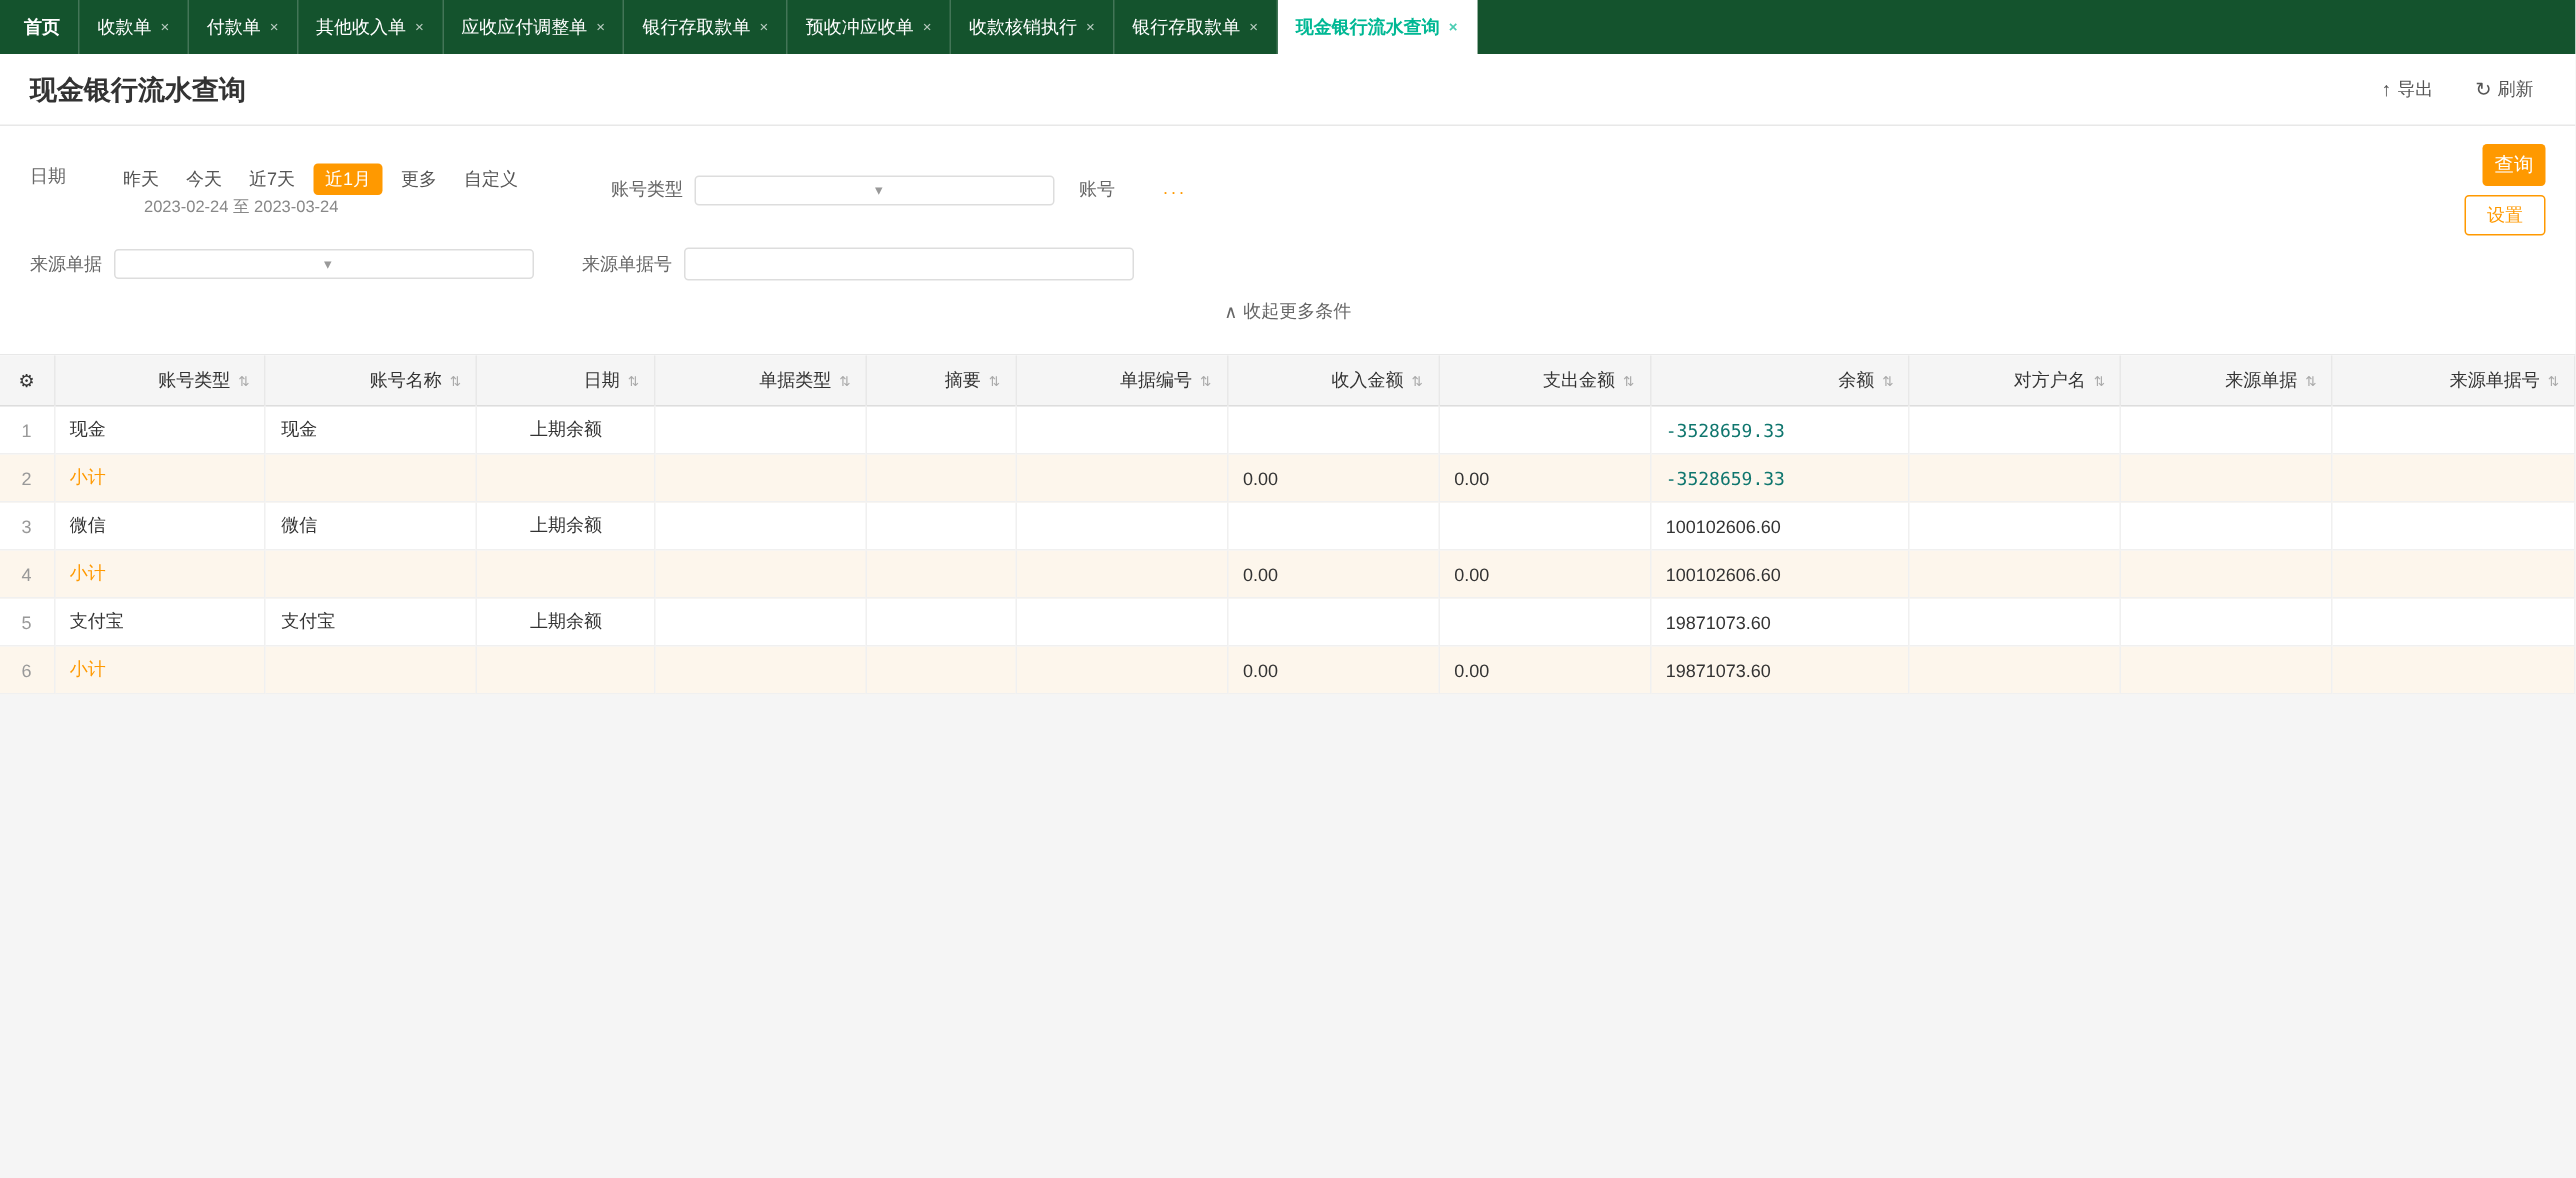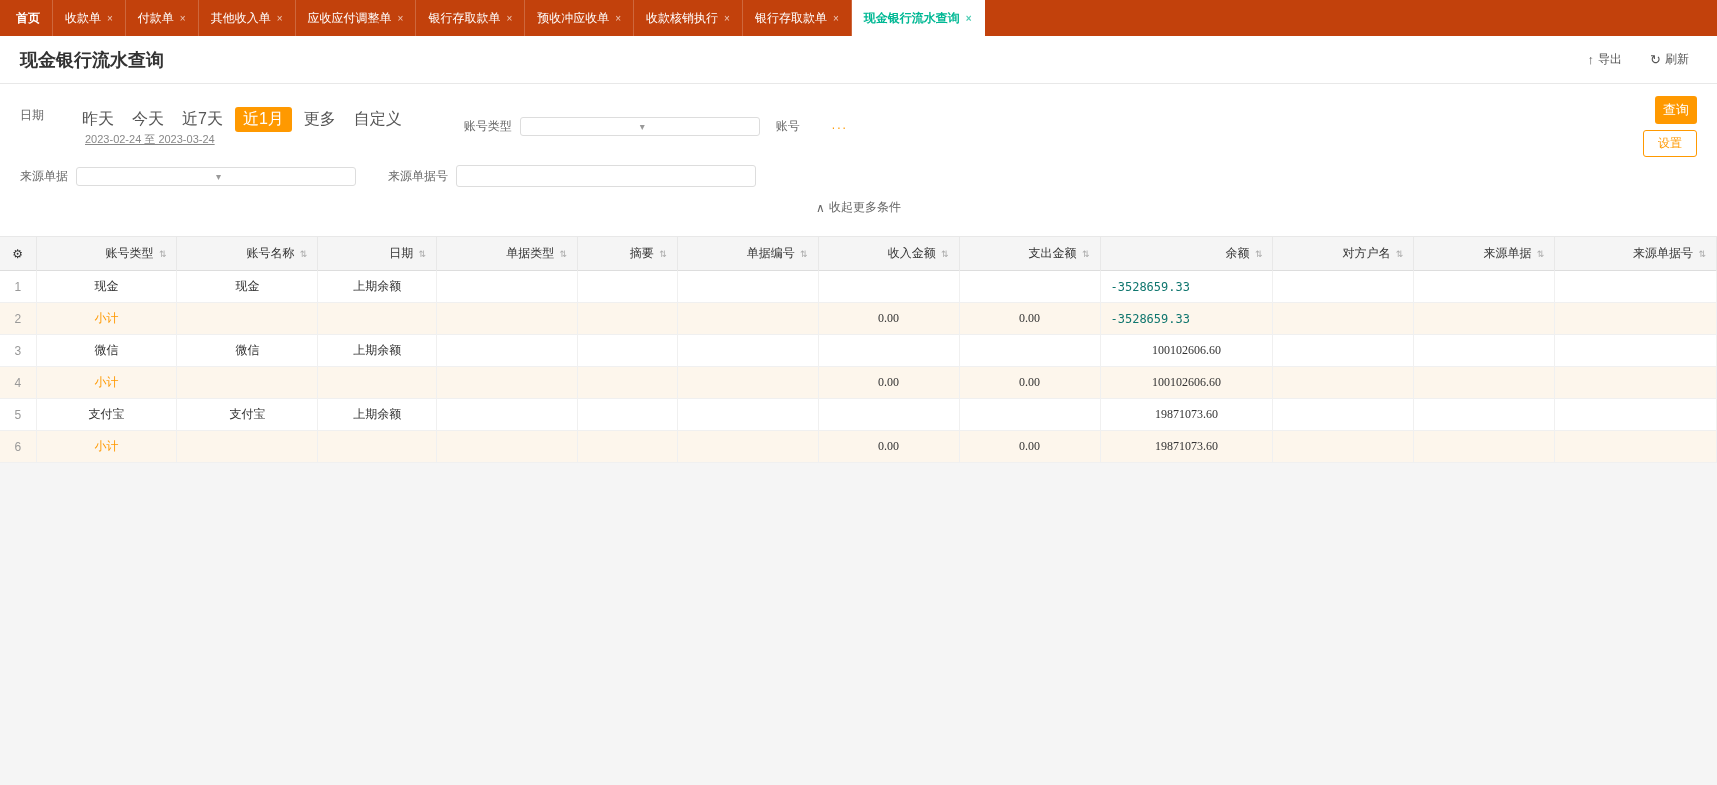--- a/index.html
+++ b/index.html
@@ -1,20 +1,20 @@
 <!DOCTYPE html>
 <html><head>
   <meta charset="utf-8">
   <style>
     * { box-sizing: border-box; margin: 0; padding: 0; }
     body { font-family: 'Microsoft YaHei', Arial, sans-serif; font-size: 12px; background: #f5f5f5; color: #333; }
 
     
     .top-nav {
-      background: #c2410c;
+      background: #14532d;
       display: flex;
       align-items: center;
       height: 36px;
       padding: 0 4px;
       overflow: hidden;
     }
     .nav-tab {
       display: flex;
       align-items: center;
       padding: 0 12px;
@@ -86,36 +86,35 @@
       color: #666;
       white-space: nowrap;
       min-width: 48px;
     }
     .date-options {
       display: flex;
       align-items: center;
       gap: 6px;
     }
     .date-btn {
-      font-size: 16px;
+      font-size: 12px;
       color: #555;
       cursor: pointer;
       padding: 2px 6px;
     }
     .date-btn.active {
       background: #f90;
       color: #fff;
       border-radius: 3px;
       padding: 2px 8px;
     }
     .date-range-text {
       font-size: 11px;
       color: #888;
-      margin-left: 9px;
-      text-decoration: underline;
+      margin-left: 20px;
     }
     .filter-select {
       display: flex;
       align-items: center;
       border: 1px solid #ddd;
       border-radius: 3px;
       padding: 3px 8px;
       min-width: 200px;
       background: #fff;
       cursor: pointer;
@@ -216,29 +215,29 @@
     tbody tr.subtotal {
       background: #fdf6ec;
     }
     tbody td {
       padding: 7px 10px;
       text-align: center;
       color: #333;
       border-right: 1px solid #f0f0f0;
     }
     tbody td.number {
-      text-align: center;
-      font-family: Liberation Serif, serif;
+      text-align: left;
+      font-family: Liberation Sans, sans-serif;
     }
     tbody td.negative {
       text-align: left;
       font-family: monospace;
       color: #0f766e;
     }
-    tbody td.text-left { text-align: center; }
+    tbody td.text-left { text-align: left; }
     tbody td.index { color: #999; }
     tbody td.subtotal-label { color: #f90; }
 
     .filter-row-2 {
       display: flex;
       align-items: center;
       gap: 32px;
     }
     .source-section {
       display: flex;

